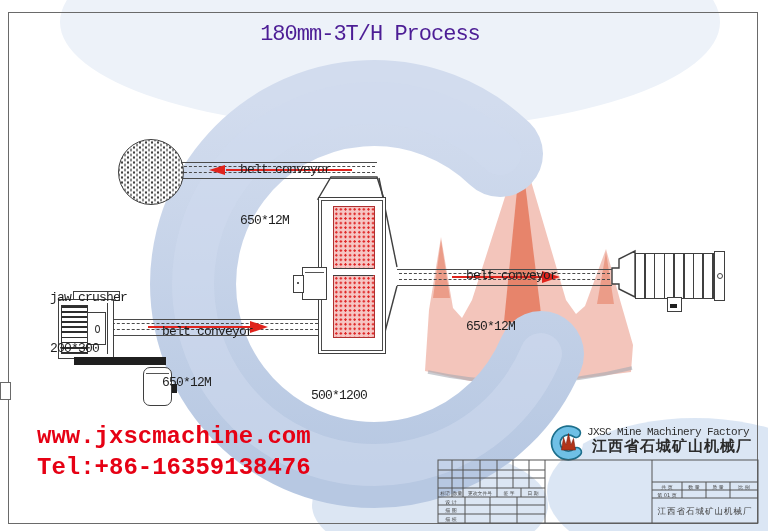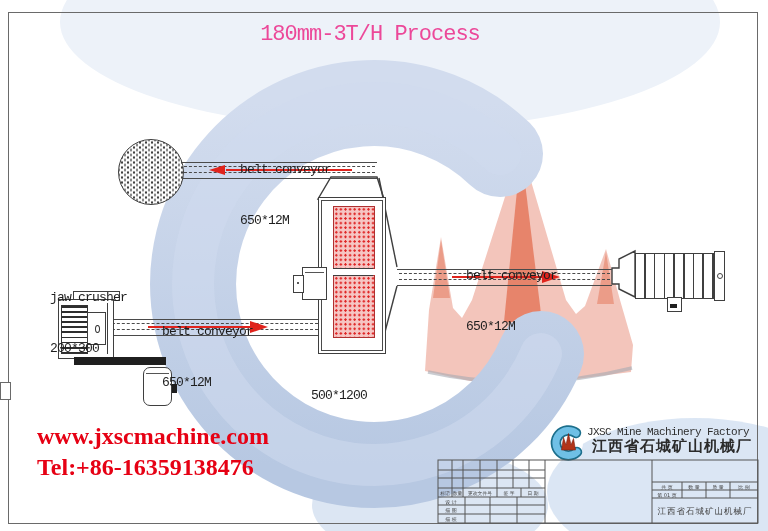--- a/index.html
+++ b/index.html
@@ -64,22 +64,22 @@
   
   .jig-body{position:absolute;left:635px;top:253px;width:79px;height:44px;border:1.6px solid #3f3f3f;background-color:#fff;z-index:2;
             background-image:repeating-linear-gradient(90deg,rgba(0,0,0,0) 0 8.2px,#3f3f3f 8.2px 9.7px);}
   .jig-cap{position:absolute;left:714px;top:251px;width:9px;height:48px;border:1.6px solid #3f3f3f;background:#fff;z-index:2;}
   .jig-cap::after{content:"";position:absolute;left:2px;top:21px;width:4px;height:4px;border:1px solid #444;border-radius:50%;background:#fff;}
   .jig-box{position:absolute;left:667px;top:297px;width:13px;height:13px;border:1.5px solid #3f3f3f;background:#fff;z-index:2;}
   .jig-box::after{content:"";position:absolute;left:2px;top:6px;width:7px;height:4px;background:#1f1f1f;}
 
   
   .lbl{position:absolute;font-size:13px;letter-spacing:-0.8px;line-height:17px;color:#1e1e1e;white-space:pre;z-index:3;}
-  .title{position:absolute;left:180px;top:22px;width:380px;text-align:center;font-size:22px;letter-spacing:-1px;color:#ec4899;z-index:3;}
-  .contact{position:absolute;left:37px;color:#e60114;font-family:Liberation Serif, serif;
+  .title{position:absolute;left:180px;top:22px;width:380px;text-align:center;font-size:22px;letter-spacing:-1px;color:#4c1d95;z-index:3;}
+  .contact{position:absolute;left:37px;color:#e60114;font-family:Liberation Mono, monospace;
            font-weight:700;z-index:4;white-space:pre;}
   .co-en{position:absolute;left:587px;top:426px;font-size:11px;letter-spacing:-0.6px;color:#2e2e2e;z-index:4;white-space:pre;}
   .co-cn{position:absolute;left:592px;top:437px;font-size:15px;letter-spacing:1px;font-weight:600;
          font-family:"Liberation Serif","DejaVu Serif",serif;color:#2b2b2b;z-index:4;white-space:pre;}
 </style>
 </head>
 <body>
 
 <div class="canvas">
 

